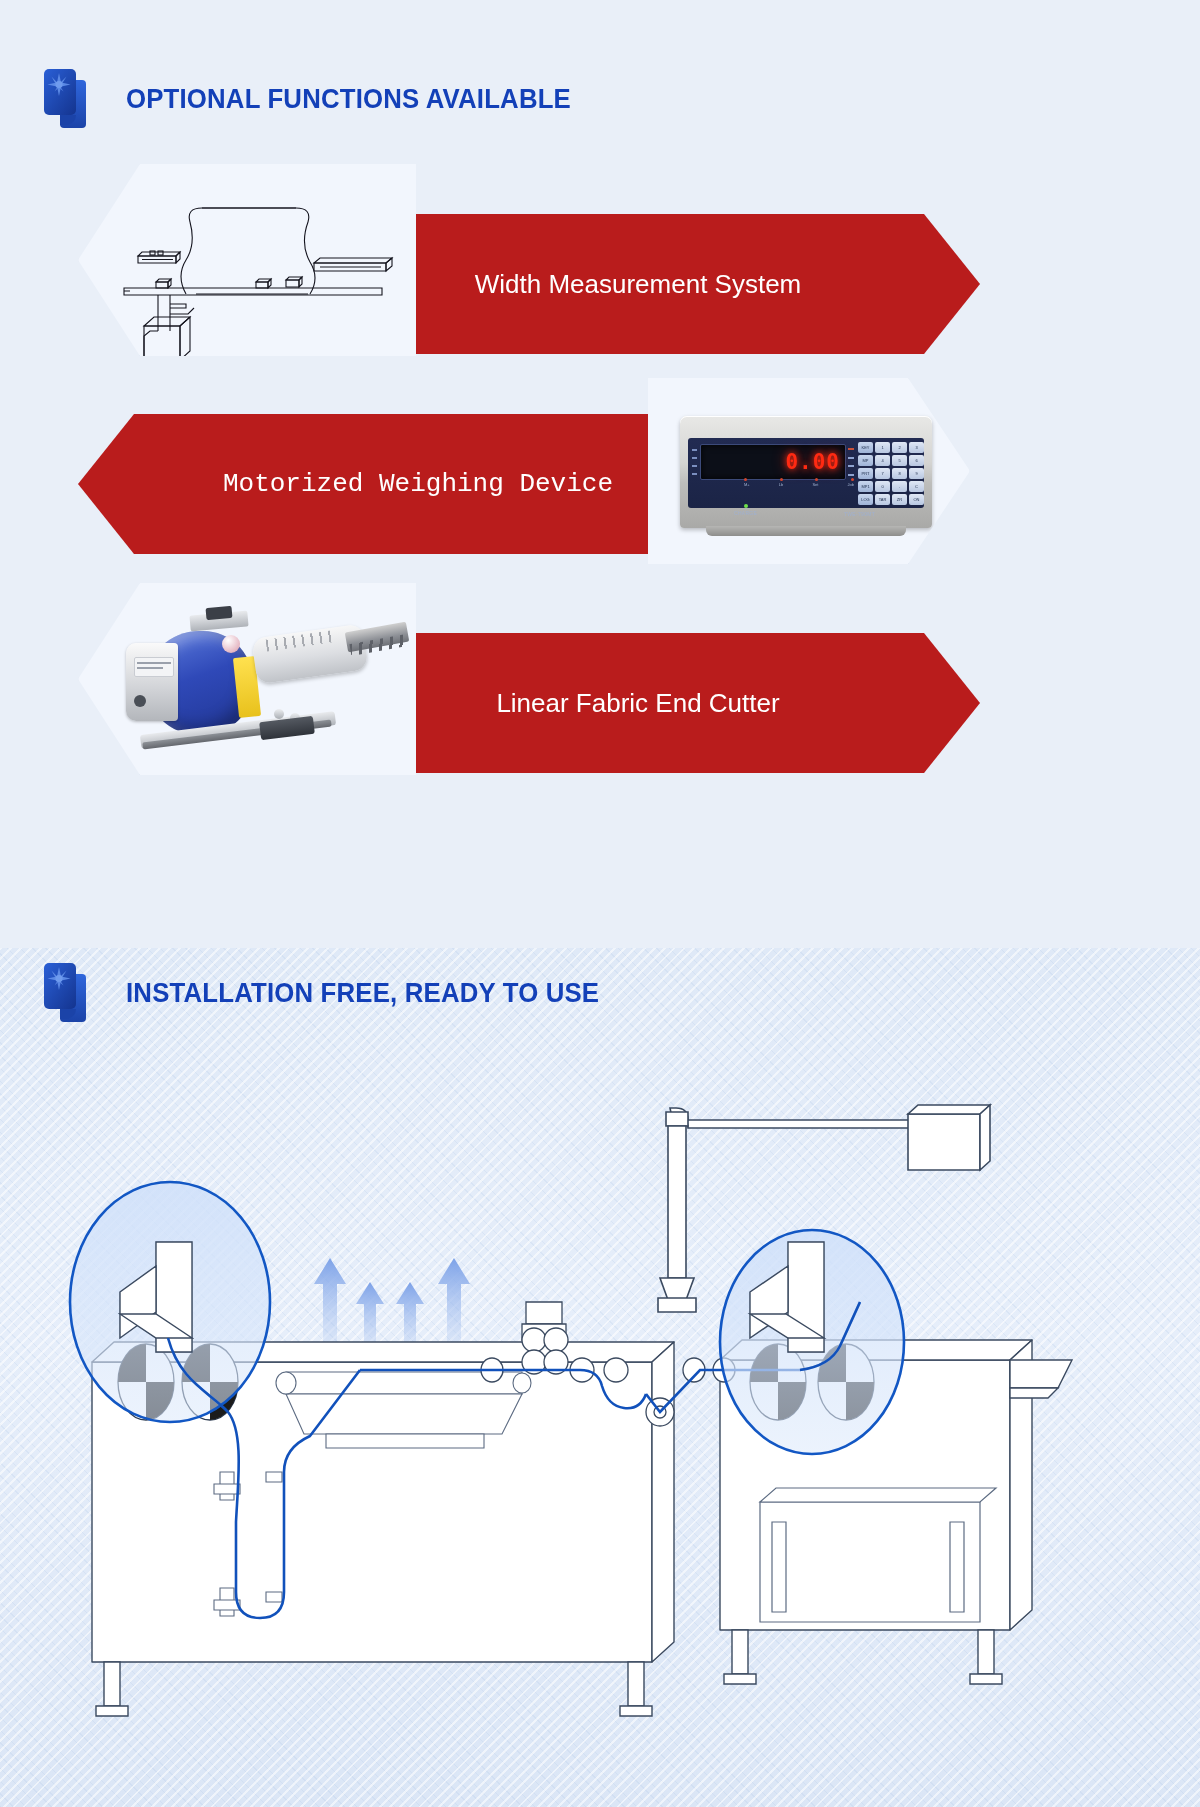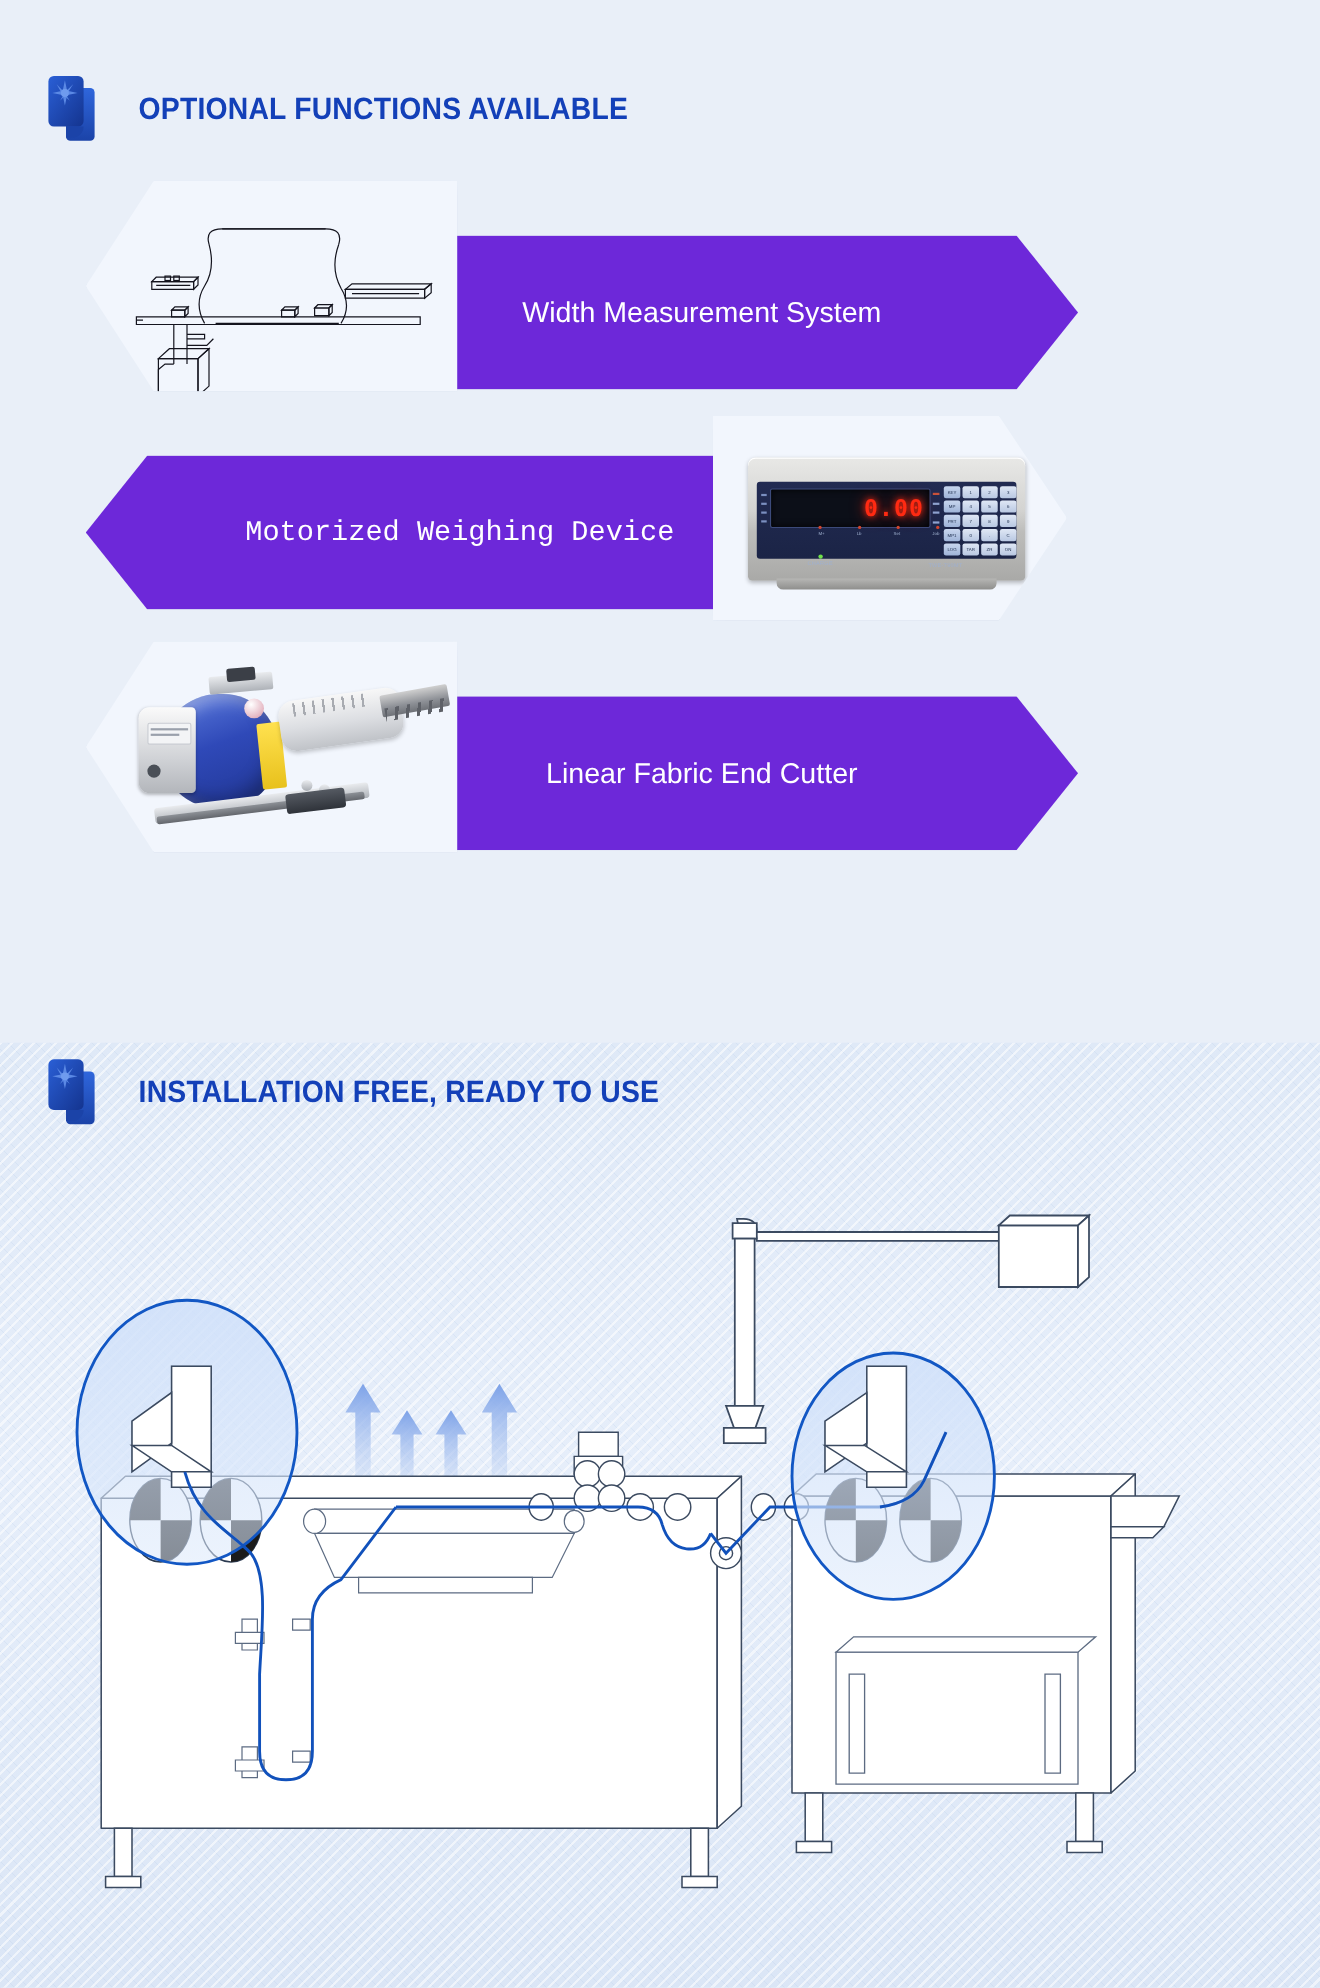--- a/index.html
+++ b/index.html
@@ -36,21 +36,21 @@
     transform:scaleX(.92); transform-origin:left center; white-space:nowrap;
   }
   
   .roll-icon { position:relative; width:70px; height:70px; flex:0 0 70px; }
   .roll-icon svg { display:block; }
 
   
   .row { position:absolute; }
 
   .banner {
-    position:absolute; background:#6d28d9; color:#fff;
+    position:absolute; background:#b91c1c; color:#fff;
     display:flex; align-items:center;
     box-shadow:0 3px 7px rgba(25,60,130,.22);
   }
   .banner-label{
     font-size:26px; color:#ffffff; white-space:nowrap; font-weight:400;
   }
   
   .banner.right {
     clip-path:polygon(0 0, calc(100% - 56px) 0, 100% 50%, calc(100% - 56px) 100%, 0 100%);
     justify-content:center; padding-right:40px;

